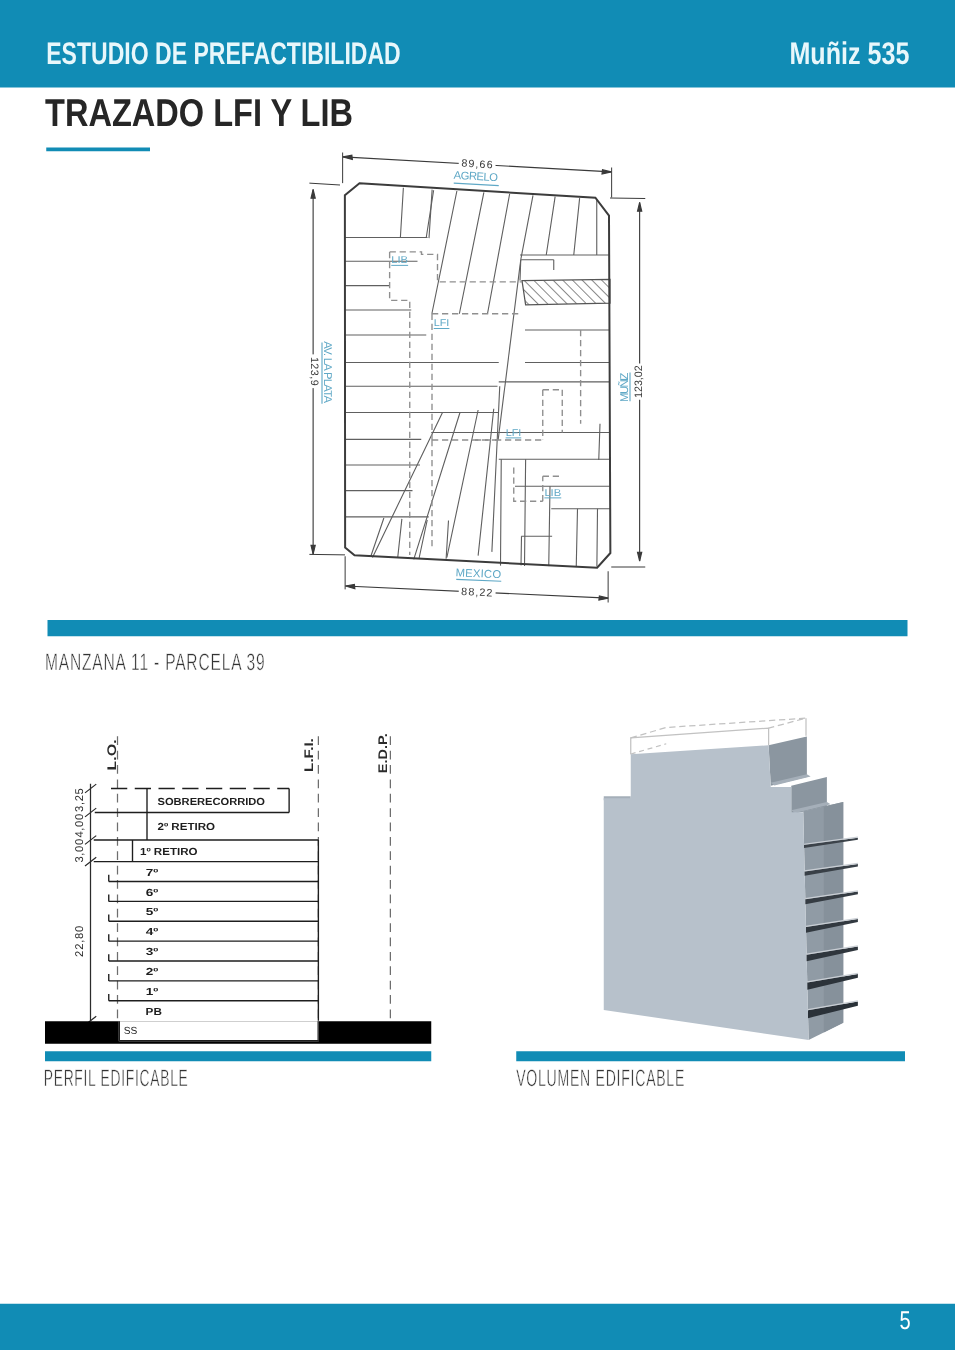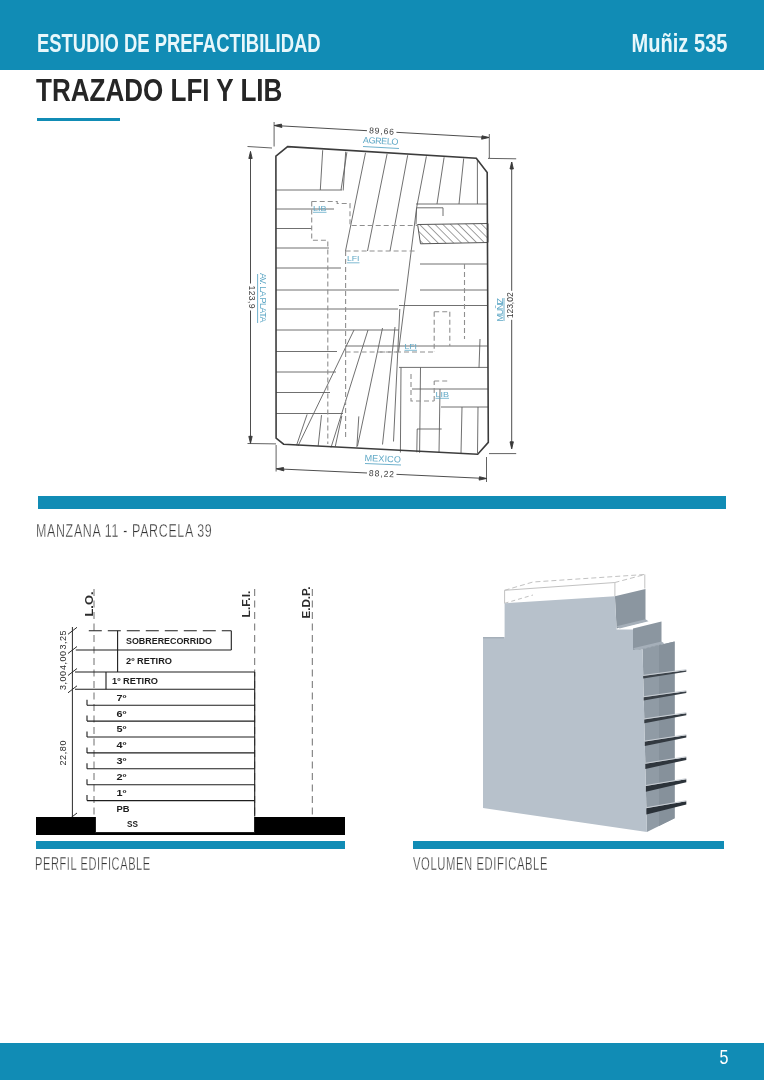--- a/index.html
+++ b/index.html
@@ -183,21 +183,21 @@
       <text x="116.5" y="764.2" textLength="10" lengthAdjust="spacingAndGlyphs">3º</text>
       <text x="116.5" y="780.1" textLength="10" lengthAdjust="spacingAndGlyphs">2º</text>
       <text x="116.5" y="796" textLength="10" lengthAdjust="spacingAndGlyphs">1º</text>
       <text x="116.5" y="812.4" textLength="13" lengthAdjust="spacingAndGlyphs">PB</text>
     </g>
   </svg>
 
   <div class="abs" style="left:36.3px;top:816.5px;width:308.5px;height:18px;background:#000;"></div>
 
   <div class="abs" style="left:95.4px;top:816.5px;width:158px;height:15px;background:#fff;border:1px solid #1e1e1e;border-top:none;"></div>
-  <div class="abs" style="left:127px;top:819.5px;font-size:8.2px;font-weight:bold;color:#1e1e1e;font-family:'Liberation Sans',sans-serif;">SS</div>
+  <div class="abs" style="left:99px;top:819.5px;font-size:8.2px;font-weight:normal;color:#1e1e1e;font-family:'Liberation Sans',sans-serif;">SS</div>
   <div class="abs cyan" style="left:36px;top:841px;width:309px;height:7.5px;"></div>
   <div class="abs condensed" style="left:34.5px;top:853.5px;font-size:19px;transform:scaleX(0.582);transform-origin:0 0;">PERFIL EDIFICABLE</div>
 
   <svg class="abs" style="left:400px;top:570px;" width="300" height="270" viewBox="400 570 300 270">
 
     <g stroke="#c2c2c2" stroke-width="1" fill="none">
       <path d="M504.6,603.3 L504.6,590.3 L614.9,582.5 L614.9,596.2"></path>
       <path d="M504.6,590.3 L533,582 L644.8,574.5 L614.9,582.5" stroke-dasharray="5 3"></path>
       <path d="M644.8,574.5 L644.8,588.5"></path>
       <path d="M504.6,603.3 L533,595" stroke-dasharray="4 3"></path>

